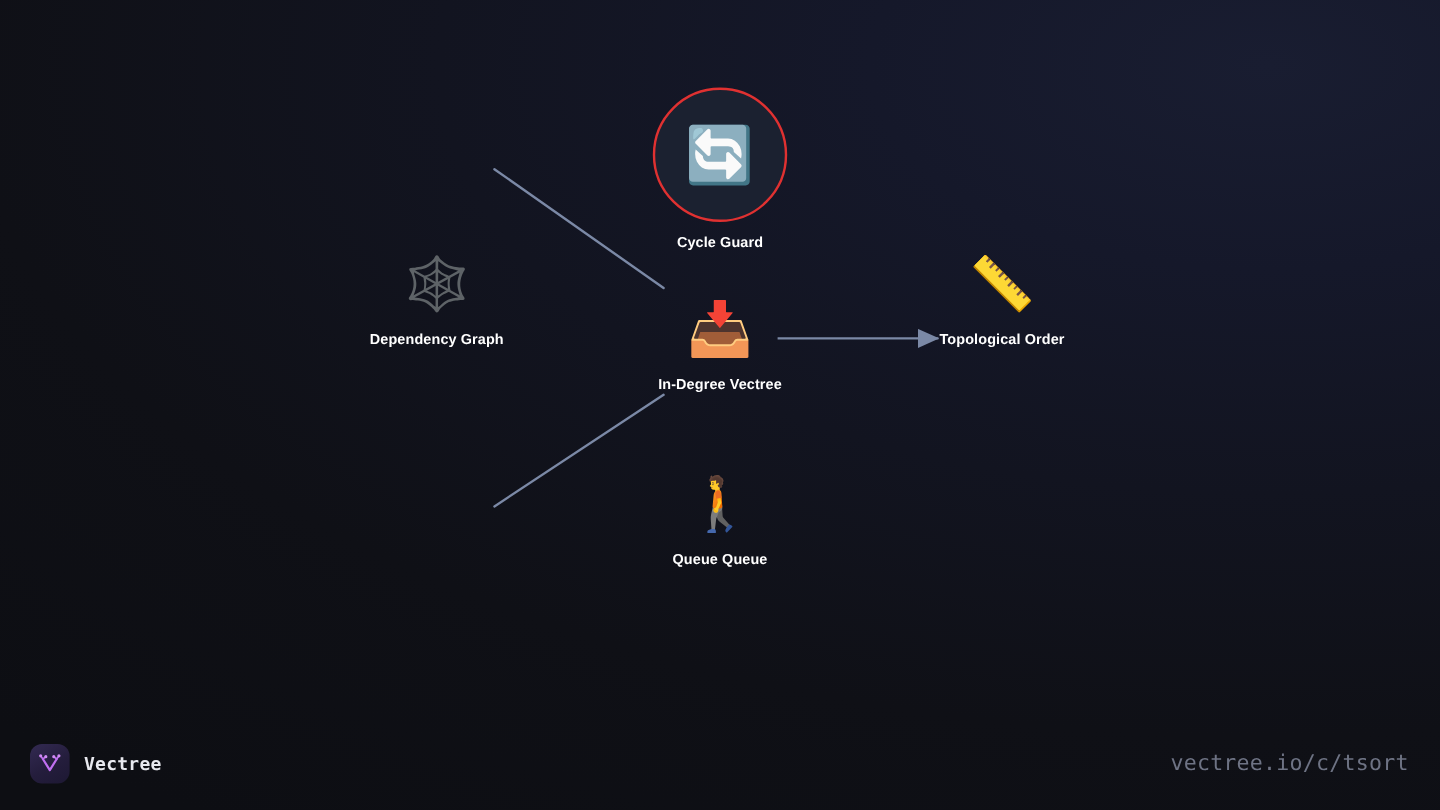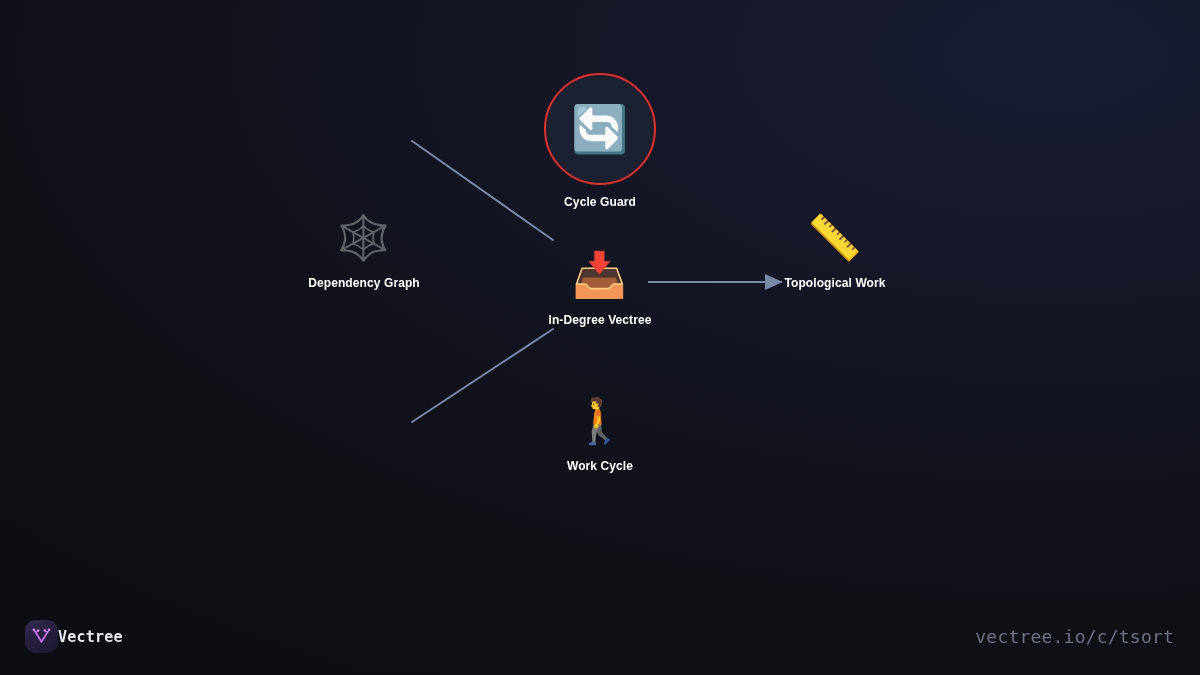--- a/index.html
+++ b/index.html
@@ -79,20 +79,21 @@
     position:absolute;
     left:25px; bottom:22px;
     display:flex;
     flex-direction:column;
     gap:9px;
   }
 
   #brand-row {
     display:flex;
     align-items:center;
+    gap:12px;
   }
 
   #brand-logo {
     width:33px; height:33px;
     border-radius:10px;
     background:linear-gradient(150deg,#332a52 0%,#241d3c 55%,#1d1833 100%);
     display:flex;
     align-items:center;
     justify-content:center;
     flex:0 0 auto;
@@ -161,28 +162,28 @@
     <div class="node-art">
       <span class="node-emoji">📥</span>
     </div>
     <div class="node-label">In-Degree Vectree</div>
   </div>
 
   <div class="node plain" style="left:835px; top:250px;">
     <div class="node-art">
       <span class="node-emoji">📏</span>
     </div>
-    <div class="node-label">Topological Work</div>
+    <div class="node-label">Topological Order</div>
   </div>
 
   <div class="node plain" style="left:600px; top:433px;">
     <div class="node-art">
       <span class="node-emoji">🚶</span>
     </div>
-    <div class="node-label">Work Cycle</div>
+    <div class="node-label">Queue Queue</div>
   </div>
 
   <div id="brand">
     <div id="brand-row">
       <div id="brand-logo">
         <svg width="21" height="21" viewBox="0 0 24 24" xmlns="http://www.w3.org/2000/svg">
           <path d="M5.4 7.4 L12 18 L18.6 7.4" fill="none" stroke="#c06ff0" stroke-width="2.1" stroke-linecap="round" stroke-linejoin="round"></path>
           <path d="M5.4 7.4 L3.4 4.6 M5.4 7.4 L8.0 5.4" fill="none" stroke="#c06ff0" stroke-width="1.6" stroke-linecap="round"></path>
           <path d="M18.6 7.4 L20.6 4.6 M18.6 7.4 L16.0 5.4" fill="none" stroke="#c06ff0" stroke-width="1.6" stroke-linecap="round"></path>
           <circle cx="3.3" cy="4.4" r="1.5" fill="#d18bf5"></circle>

